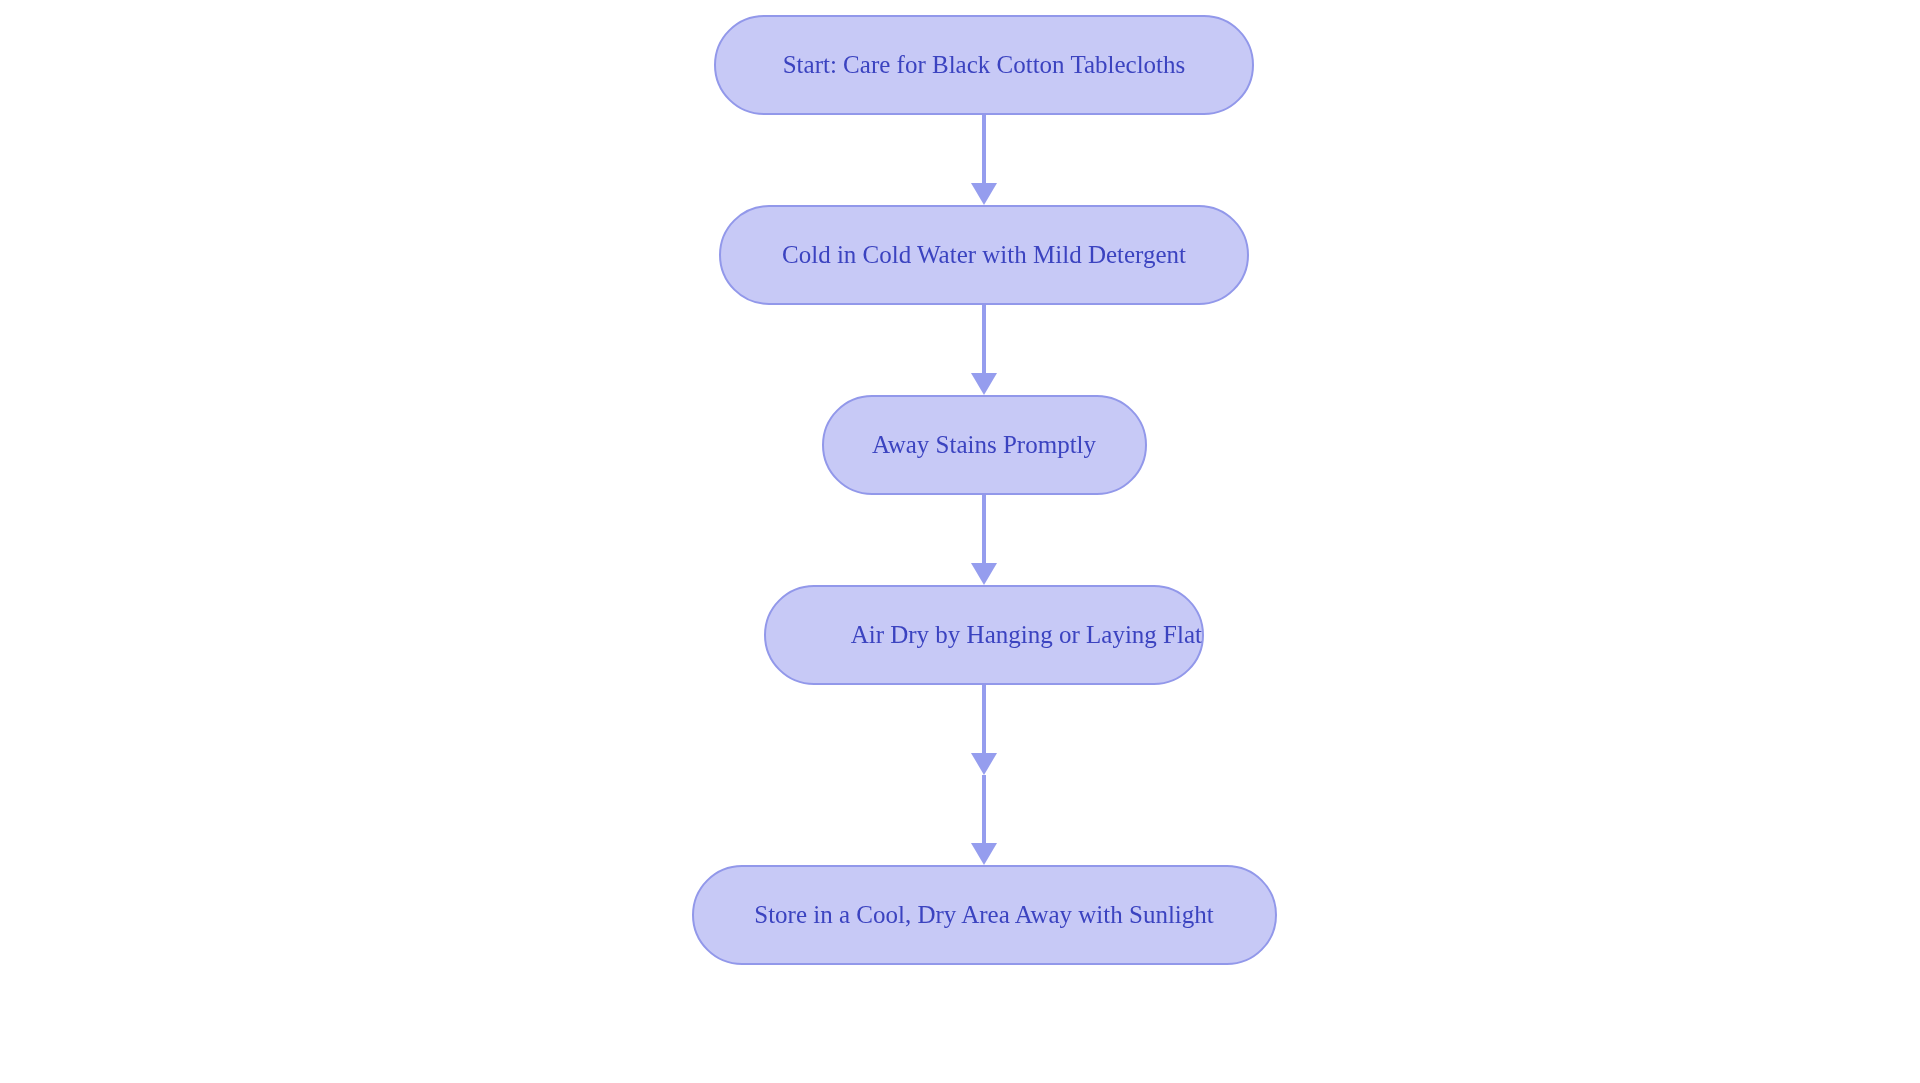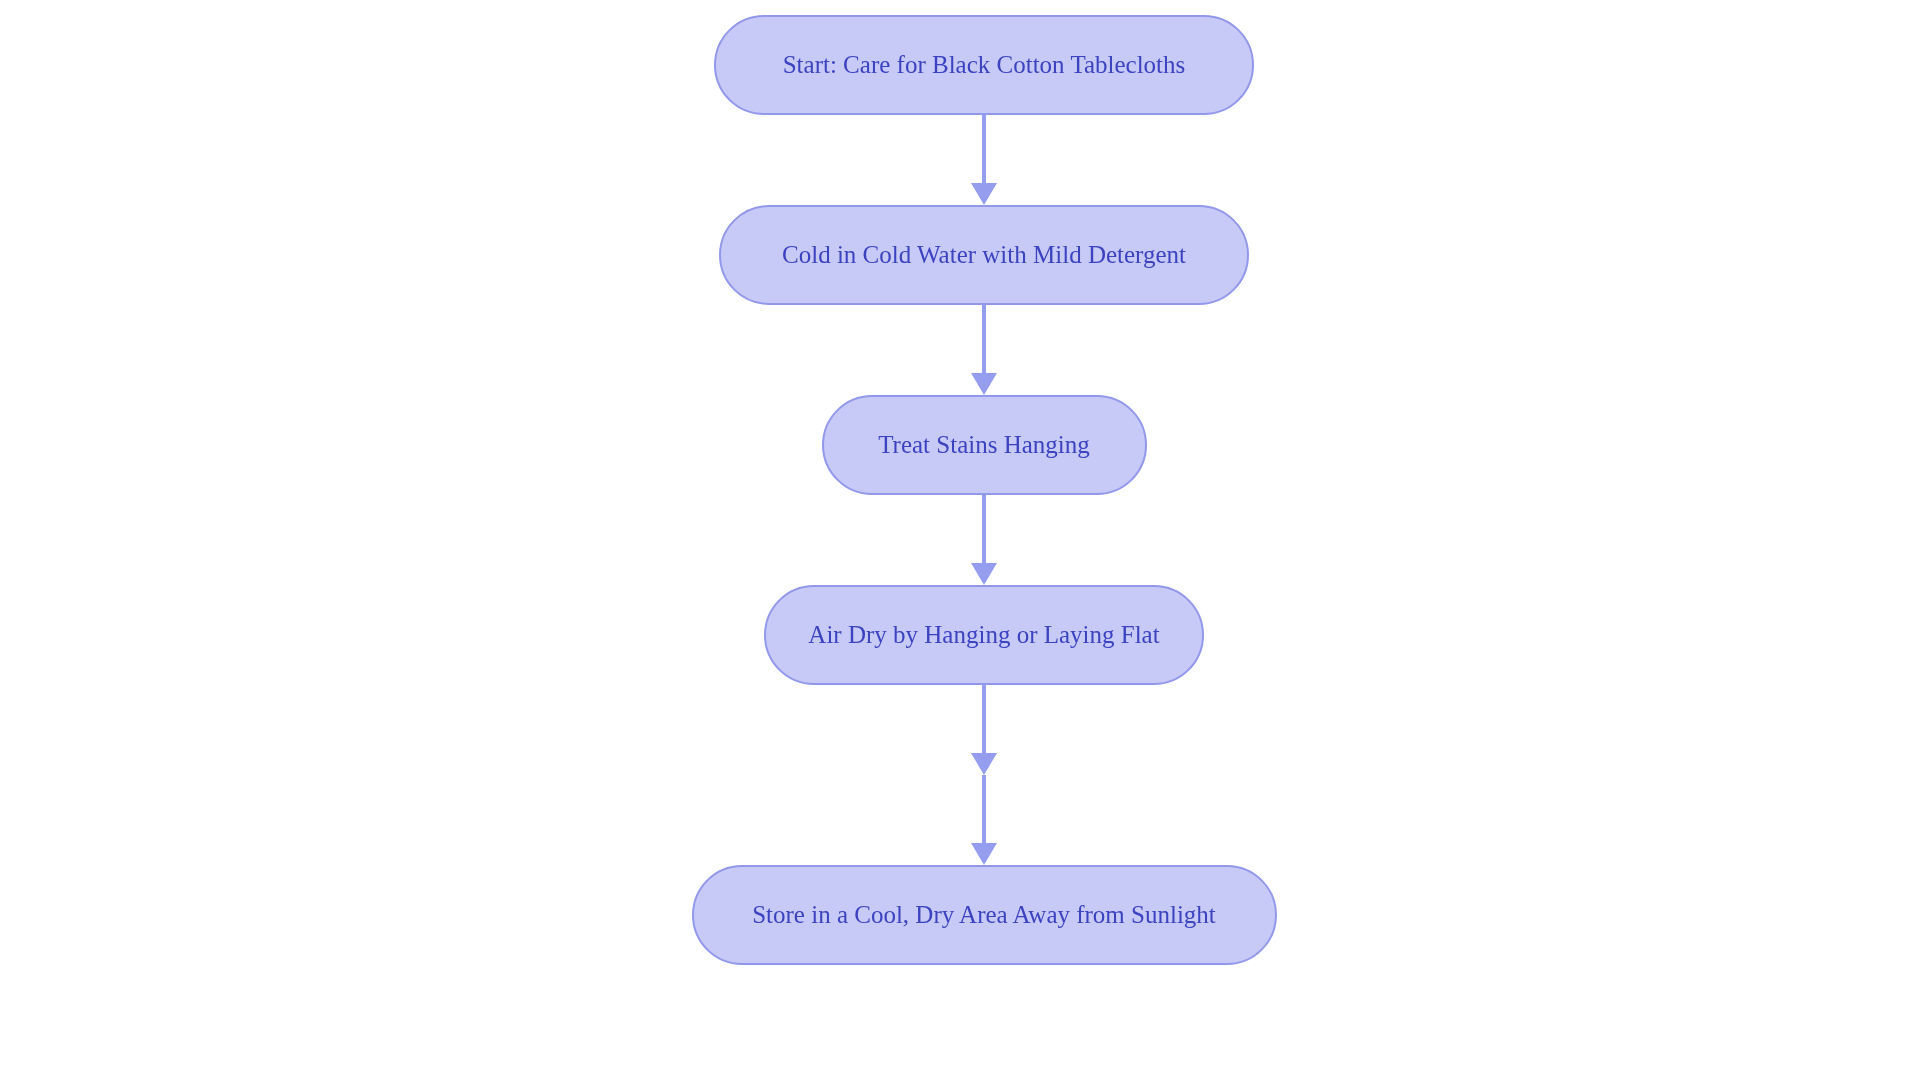--- a/index.html
+++ b/index.html
@@ -42,21 +42,21 @@
     font-size: 25px;
     display: flex;
     align-items: center;
     justify-content: center;
     text-align: center;
     flex: 0 0 auto;
   }
   .node--0 { width: 540px; }
   .node--1 { width: 530px; }
   .node--2 { width: 325px; }
-  .node--3 { width: 440px; }
+  .node--3 { width: 440px; justify-content: flex-end; }
   .node--4 { width: 418px; }
   .node--5 { width: 585px; }
   .arrow {
     height: 90px;
     flex: 0 0 auto;
     display: flex;
     flex-direction: column;
     align-items: center;
   }
   .arrow-line {
@@ -91,21 +91,21 @@
     <div class="node node--1">
       <span>Cold in Cold Water with Mild Detergent</span>
     </div>
 
     <div class="arrow">
       <div class="arrow-line"></div>
       <div class="arrow-head"></div>
     </div>
 
     <div class="node node--2">
-      <span>Treat Stains Hanging</span>
+      <span>Away Stains Promptly</span>
     </div>
 
     <div class="arrow">
       <div class="arrow-line"></div>
       <div class="arrow-head"></div>
     </div>
 
     <div class="node node--3">
       <span>Air Dry by Hanging or Laying Flat</span>
     </div>
@@ -115,17 +115,17 @@
       <div class="arrow-head"></div>
     </div>
 
 
     <div class="arrow">
       <div class="arrow-line"></div>
       <div class="arrow-head"></div>
     </div>
 
     <div class="node node--5">
-      <span>Store in a Cool, Dry Area Away from Sunlight</span>
+      <span>Store in a Cool, Dry Area Away with Sunlight</span>
     </div>
 
   </div>
 </div>
 
 </body></html>

